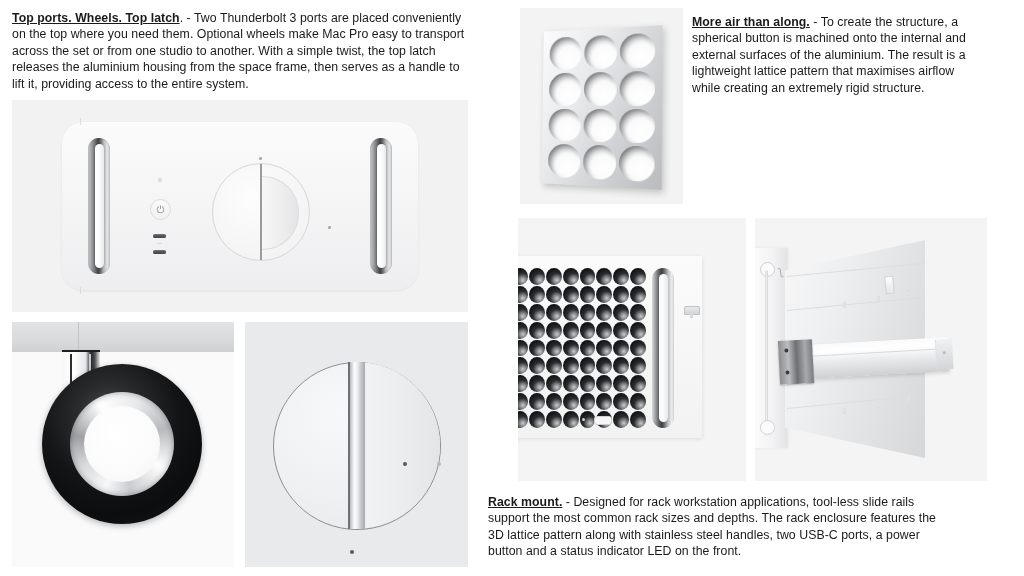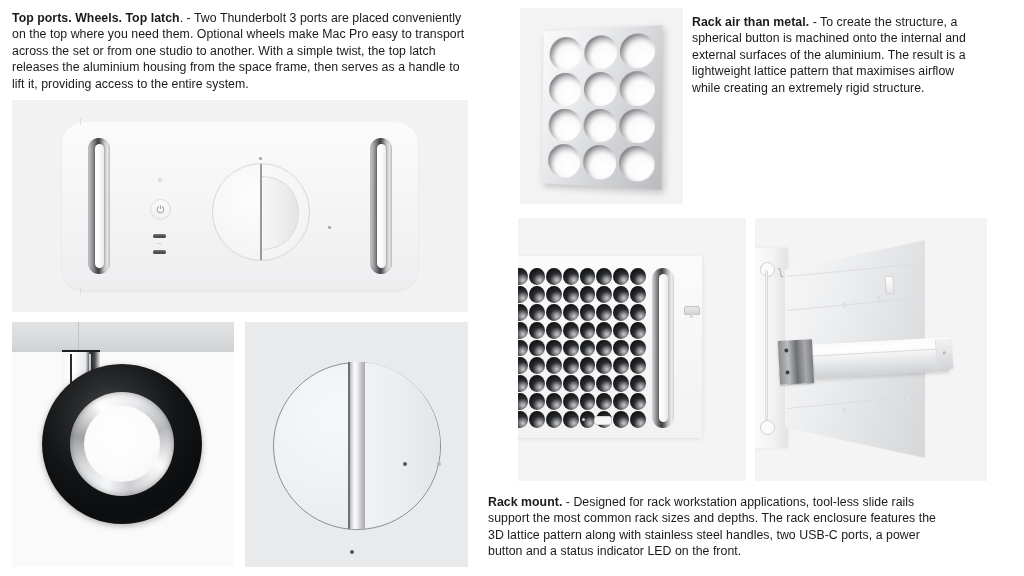--- a/index.html
+++ b/index.html
@@ -21,21 +21,21 @@
   .page { position: absolute; inset: 0; }
 
   
   .textblock {
     position: absolute;
     font-size: 12.3px;
     line-height: 16.4px;
     color: #1a1a1a;
     letter-spacing: 0.05px;
   }
-  .textblock .lede { font-weight: bold; }
+  .textblock .lede { font-weight: bold; text-decoration: underline; }
   .textblock .sep { font-weight: normal; }
 
   #txt-top-ports { left: 12px;  top: 10px;  width: 456px; }
   #txt-more-air  { left: 692px; top: 14px;  width: 280px; }
   #txt-rack      { left: 488px; top: 494px; width: 456px; }
 
   
   .panel {
     position: absolute;
     background: #f1f1f2;
@@ -410,21 +410,21 @@
 </head>
 <body>
 
 <div class="page">
 
   <div class="textblock" id="txt-top-ports">
     <span class="lede">Top ports. Wheels. Top latch</span><span class="sep">. - </span><span>Two Thunderbolt 3 ports are placed conveniently on the top where you need them. Optional wheels make Mac Pro easy to transport across the set or from one studio to another. With a simple twist, the top latch releases the aluminium housing from the space frame, then serves as a handle to lift it, providing access to the entire system.</span>
   </div>
 
   <div class="textblock" id="txt-more-air">
-    <span class="lede">Rack air than metal.</span><span class="sep"> - </span><span>To create the structure, a spherical button is machined onto the internal and external surfaces of the aluminium. The result is a lightweight lattice pattern that maximises airflow while creating an extremely rigid structure.</span>
+    <span class="lede">More air than along.</span><span class="sep"> - </span><span>To create the structure, a spherical button is machined onto the internal and external surfaces of the aluminium. The result is a lightweight lattice pattern that maximises airflow while creating an extremely rigid structure.</span>
   </div>
 
   <div class="textblock" id="txt-rack">
     <span class="lede">Rack mount.</span><span class="sep"> - </span><span>Designed for rack workstation applications, tool-less slide rails support the most common rack sizes and depths. The rack enclosure features the 3D lattice pattern along with stainless steel handles, two USB-C ports, a power button and a status indicator LED on the front.</span>
   </div>
 
   <div class="panel" id="panel-top-view">
     <div class="macpro-body">
 
       <div class="tb-slot tb-left">

